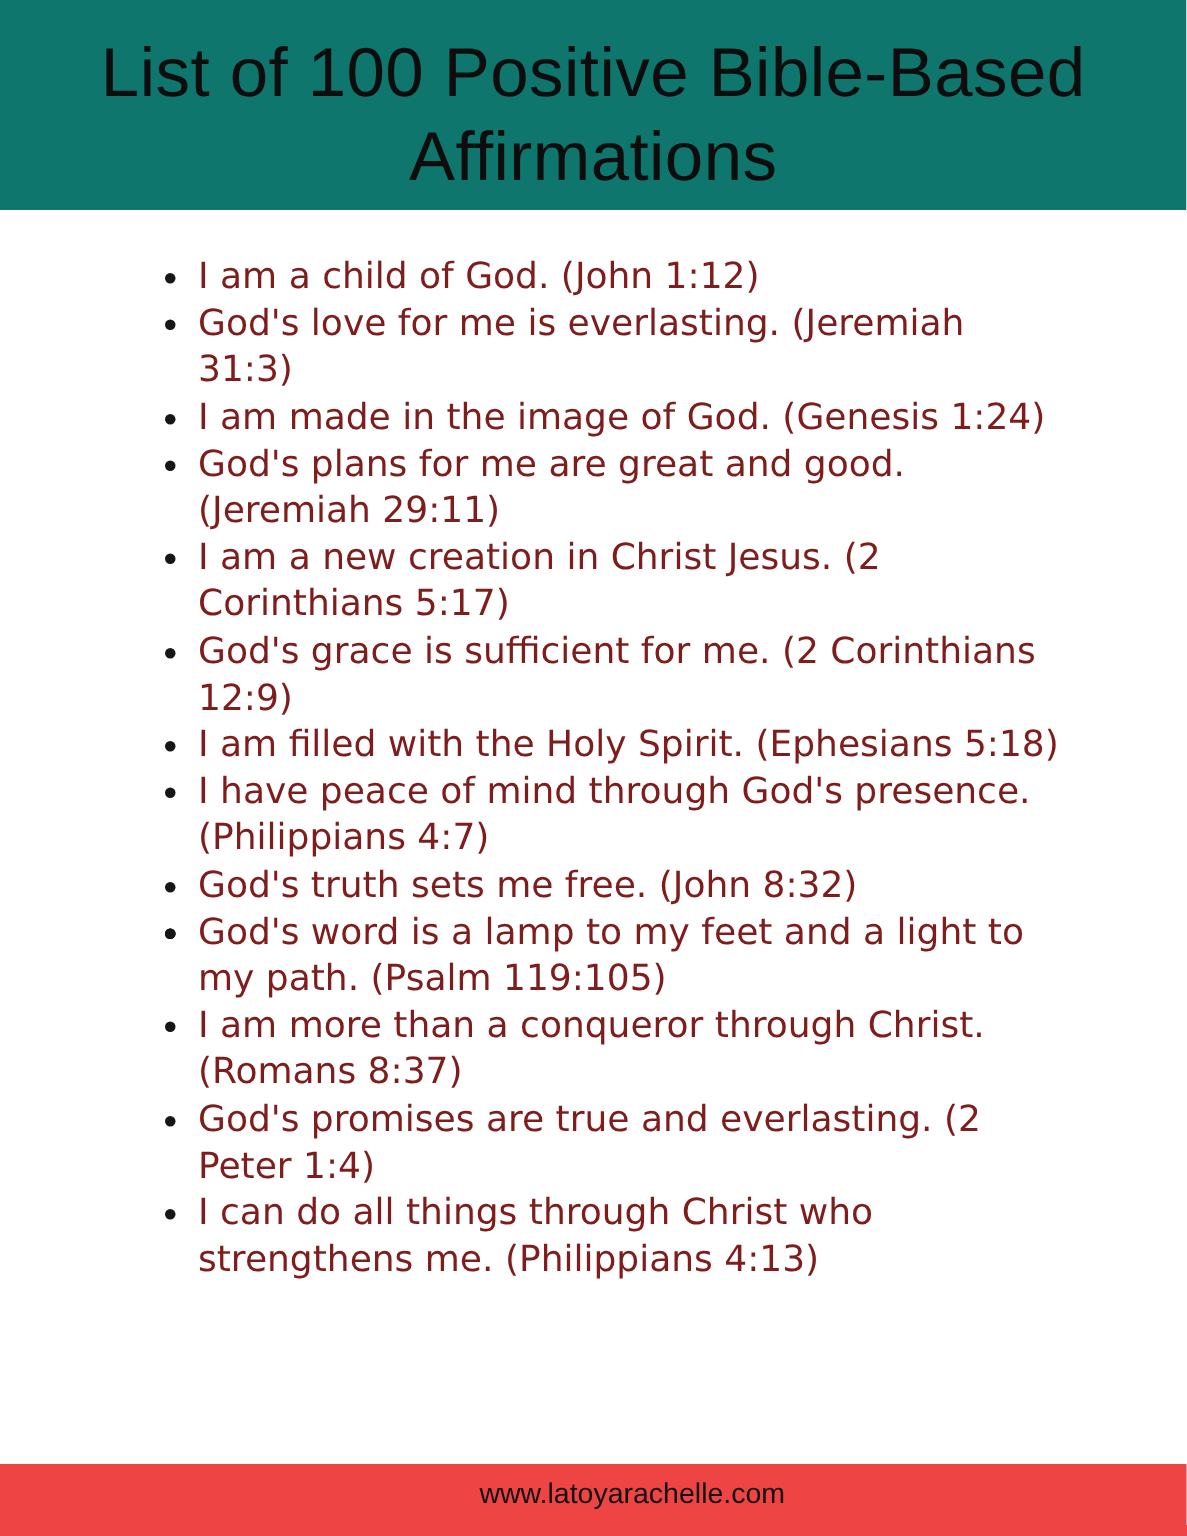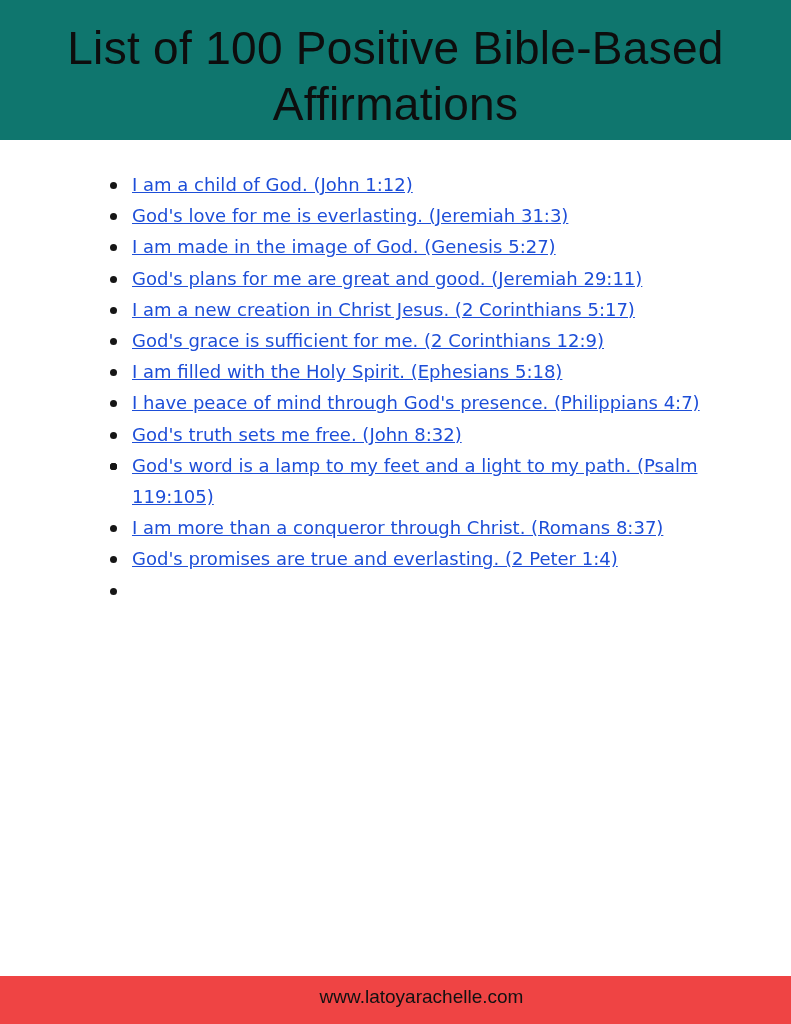--- a/index.html
+++ b/index.html
@@ -16,21 +16,21 @@
       margin: 0; padding-top: 20px;
       font-family: "Liberation Sans", sans-serif; font-weight: 400;
       font-size: 46px; line-height: 56px; letter-spacing: 0.3px; color: #0d0d0d;
     }
     .list {
       position: absolute; left: 108px; top: 169px; width: 600px;
       margin: 0; padding: 0; list-style: none;
     }
     .list li {
       position: relative; padding-left: 24px;
-      font-size: 18px; line-height: 31.2px; color: #1d4ed8; text-decoration: underline;
+      font-size: 24px; line-height: 31.2px; color: #7f1d1d;
     }
     .list li .bullet {
       position: absolute; left: 2px; top: 13px;
       width: 7px; height: 7px; border-radius: 50%; background: #161616;
     }
     .footer {
       position: absolute; left: 0; top: 976px; width: 791px; height: 48px;
       background: #ef4444; text-align: center; padding-left: 26px;
     }
     .footer-url {
@@ -42,30 +42,30 @@
 </head>
 <body>
 
 <div class="header">
   <h1 class="title">List of 100 Positive Bible-Based Affirmations</h1>
 </div>
 
 <ul class="list">
   <li><span class="bullet"></span><span>I am a child of God. (John 1:12)</span></li>
   <li><span class="bullet"></span><span>God's love for me is everlasting. (Jeremiah 31:3)</span></li>
-  <li><span class="bullet"></span><span>I am made in the image of God. (Genesis 5:27)</span></li>
+  <li><span class="bullet"></span><span>I am made in the image of God. (Genesis 1:24)</span></li>
   <li><span class="bullet"></span><span>God's plans for me are great and good. (Jeremiah 29:11)</span></li>
   <li><span class="bullet"></span><span>I am a new creation in Christ Jesus. (2 Corinthians 5:17)</span></li>
   <li><span class="bullet"></span><span>God's grace is sufficient for me. (2 Corinthians 12:9)</span></li>
   <li><span class="bullet"></span><span>I am filled with the Holy Spirit. (Ephesians 5:18)</span></li>
   <li><span class="bullet"></span><span>I have peace of mind through God's presence. (Philippians 4:7)</span></li>
   <li><span class="bullet"></span><span>God's truth sets me free. (John 8:32)</span></li>
   <li><span class="bullet"></span></li>
   <li><span class="bullet"></span></li>
   <li><span class="bullet"></span><span>God's word is a lamp to my feet and a light to my path. (Psalm 119:105)</span></li>
   <li><span class="bullet"></span><span>I am more than a conqueror through Christ. (Romans 8:37)</span></li>
   <li><span class="bullet"></span><span>God's promises are true and everlasting. (2 Peter 1:4)</span></li>
-  <li><span class="bullet"></span></li>
+  <li><span class="bullet"></span><span>I can do all things through Christ who strengthens me. (Philippians 4:13)</span></li>
 </ul>
 
 <div class="footer">
   <span class="footer-url">www.latoyarachelle.com</span>
 </div>
 
 </body></html>

